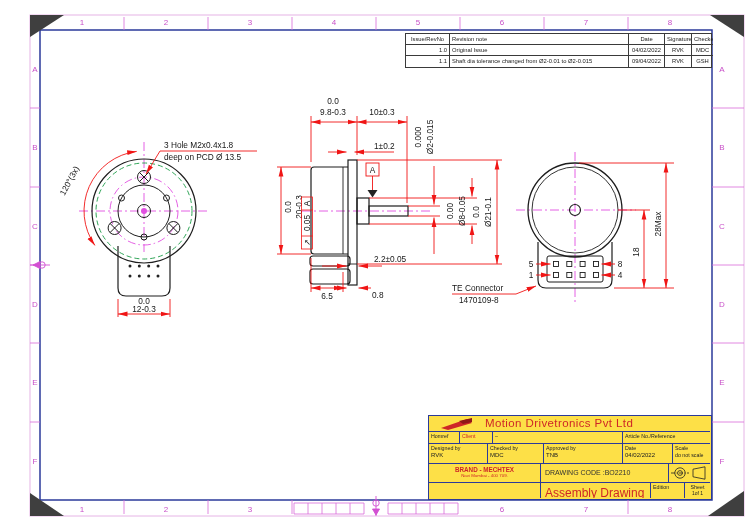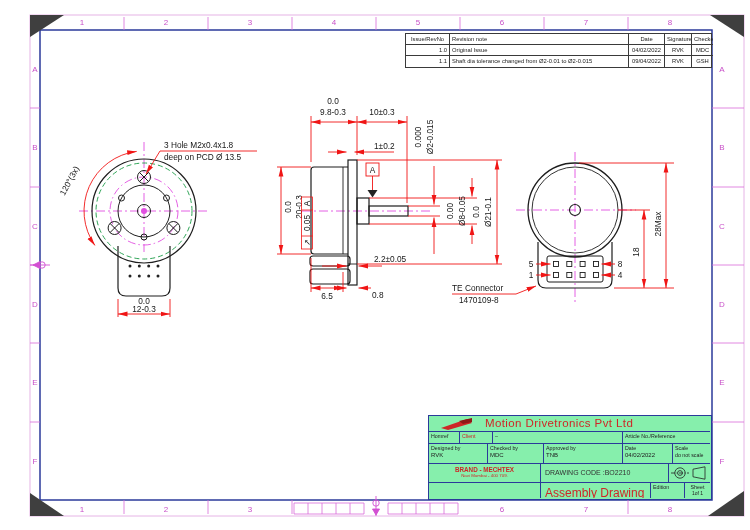--- a/index.html
+++ b/index.html
@@ -15,21 +15,21 @@
     font-size:5.8px;color:#1b1b1b;}
   .rt-c{border-right:1px solid #3a3a3a;padding:1px 2px;line-height:8px;
     white-space:nowrap;overflow:hidden;box-sizing:border-box;}
   .rt-c.last{border-right:none;}
   .rt-c.top{border-bottom:1px solid #3a3a3a;}
   .rt-c.mid{border-bottom:1px solid #3a3a3a;}
   .rt-c.ctr{text-align:center;}
   .rt-c.rgt{text-align:right;}
   
   .tb{position:absolute;left:428px;top:415px;width:284px;height:85px;
-      border:1.5px solid #2b3a9a;box-sizing:border-box;background:#86efac;color:#222;}
+      border:1.5px solid #2b3a9a;box-sizing:border-box;background:#fde047;color:#222;}
   .tb .cell{position:absolute;box-sizing:border-box;border-right:1px solid #2b3a9a;
       border-bottom:1px solid #2b3a9a;overflow:hidden;white-space:nowrap;}
   .tb .cell.norb{border-right:none;}
   .tb .cell.nobb{border-bottom:none;}
   .lbl{font-size:5.3px;line-height:6px;display:block;padding:1px 2px 0 2px;}
   .val{font-size:6px;line-height:7px;display:block;padding:1px 2px 0 2px;}
   .red{color:#ce2727;}
   .company{position:absolute;left:56px;top:1px;font-size:11.5px;letter-spacing:.4px;color:#ce2727;}
   .code-txt{font-size:7px;padding:5px 4px;display:block;color:#333;}
   .assembly{font-size:12px;padding:3px 4px;display:block;color:#ce2727;}

